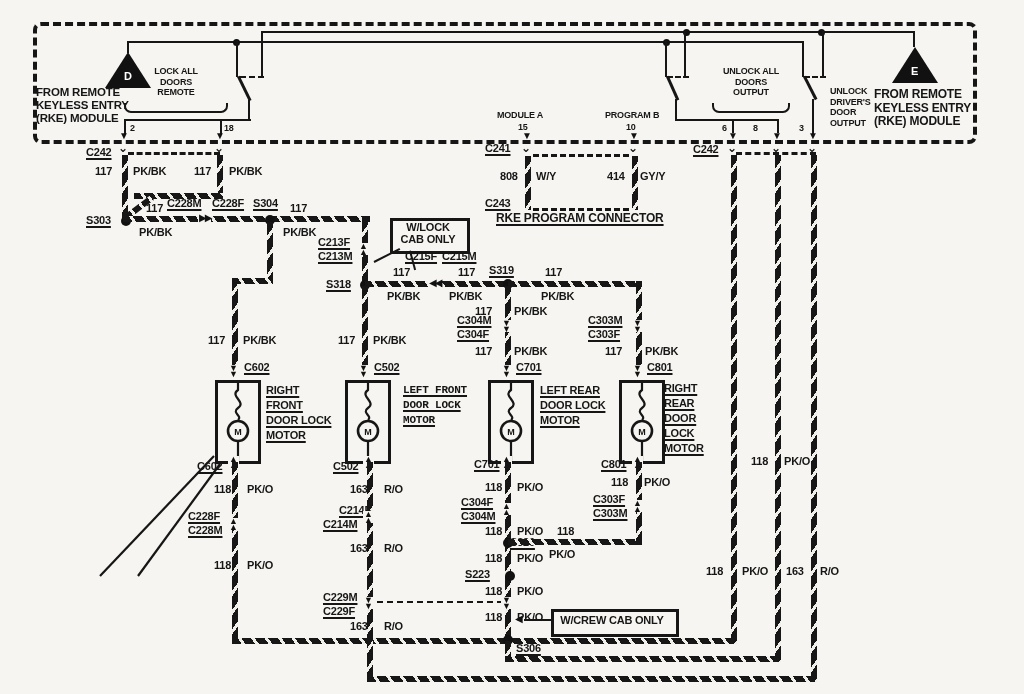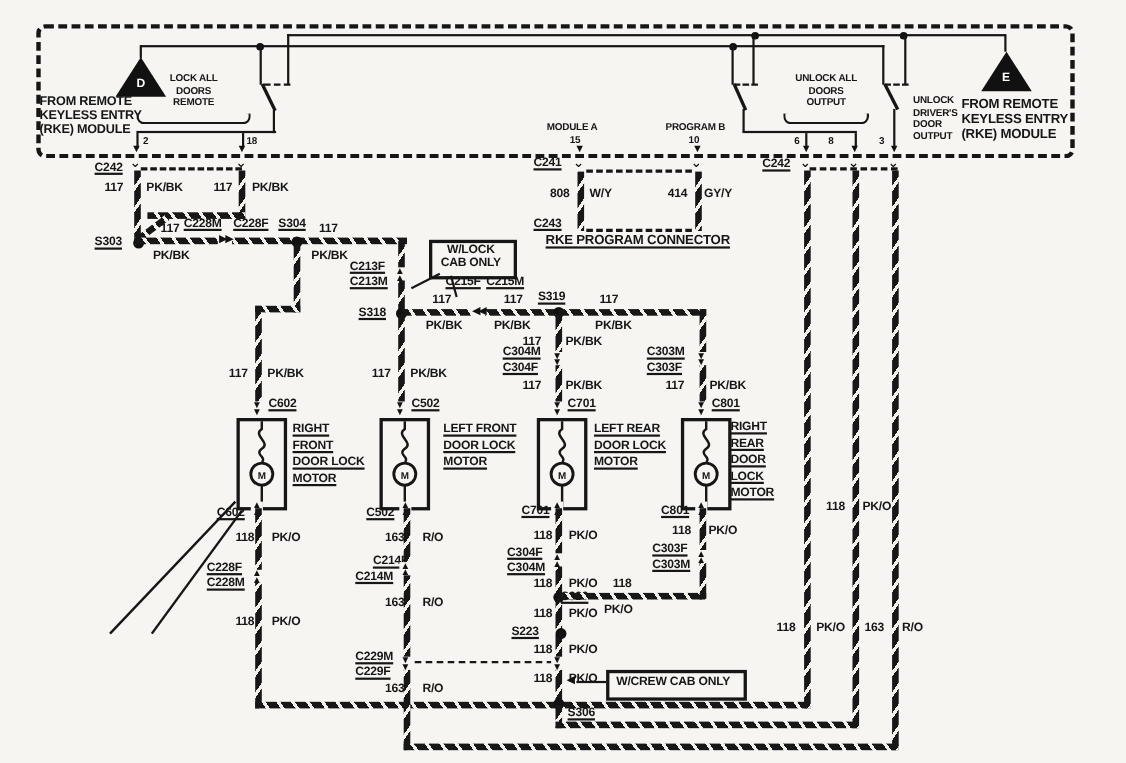--- a/index.html
+++ b/index.html
@@ -257,21 +257,21 @@
     <path d="M20,0 L20,7 C11,13 29,19 20,25 C13,30 25,33 20,37" fill="none" stroke="#161616" stroke-width="2.2"></path>
     <circle cx="20" cy="48" r="10" fill="none" stroke="#161616" stroke-width="2.6"></circle>
     <text x="20" y="52" text-anchor="middle" font-size="9" font-weight="bold" fill="#161616">M</text>
     <line x1="20" y1="58" x2="20" y2="78" stroke="#161616" stroke-width="2.2"></line>
   </svg>
 
   <div class="L u" style="left:266px;top:383px;line-height:15px;">RIGHT
 FRONT
 DOOR LOCK
 MOTOR</div>
-  <div class="L u" style="left:403px;top:383px;line-height:15px;">LEFT FRONT
+  <div class="L u" style="left:403px;top:383px;line-height:15px;font-family:Liberation Mono, monospace;">LEFT FRONT
 DOOR LOCK
 MOTOR</div>
   <div class="L u" style="left:540px;top:383px;line-height:15px;">LEFT REAR
 DOOR LOCK
 MOTOR</div>
   <div class="L u" style="left:664px;top:381px;line-height:15px;">RIGHT
 REAR
 DOOR
 LOCK
 MOTOR</div>

